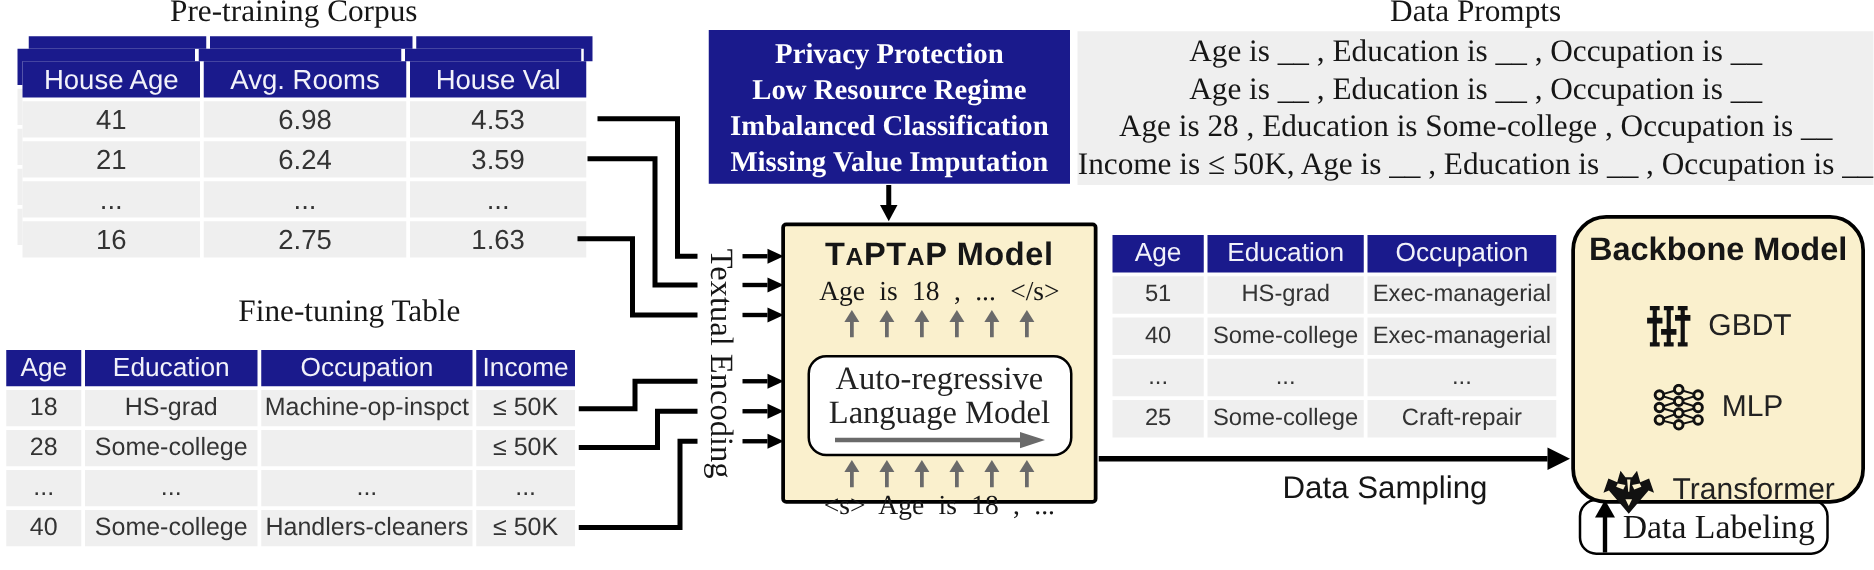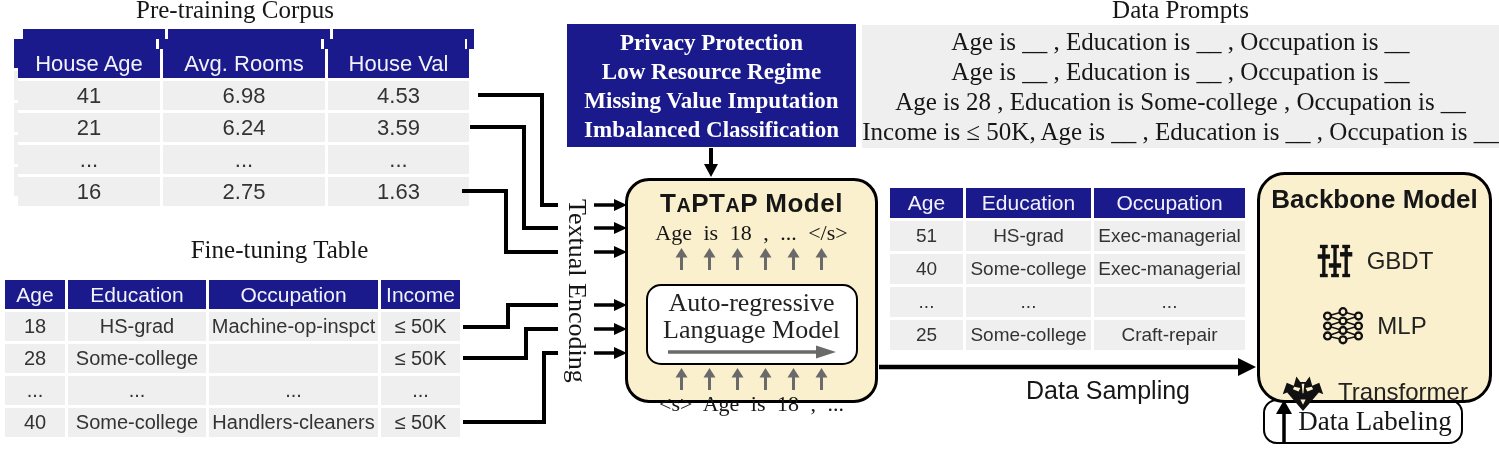--- a/index.html
+++ b/index.html
@@ -42,21 +42,21 @@
     font-size:23px;line-height:29px;white-space:nowrap;}
 
   
   .promptbox{position:absolute;left:862px;top:25px;width:637px;height:123px;background:var(--rowgray);
     display:flex;flex-direction:column;align-items:center;justify-content:center;}
   .promptbox div{font-family:"Liberation Serif","DejaVu Serif",serif;font-size:25px;line-height:30px;
     color:#161616;white-space:nowrap;}
 
   
   .taptap{position:absolute;left:625px;top:178px;width:253px;height:225px;background:var(--cream);
-    border:3px solid #000;border-radius:24px;display:flex;flex-direction:column;align-items:center;z-index:1;}
+    border:3px solid #000;border-radius:4px;display:flex;flex-direction:column;align-items:center;z-index:1;}
   .taptap-title{font-size:26px;font-weight:bold;color:#161616;margin-top:7px;letter-spacing:.5px;}
   .taptap-title .sc{font-size:0.76em;}
   .seq{font-family:"Liberation Serif","DejaVu Serif",serif;font-size:22px;color:#161616;
     word-spacing:6px;white-space:nowrap;margin-top:1px;}
   .arrow-row{display:flex;gap:13px;margin-top:2px;}
   .lmbox{width:212px;background:#fff;border:2.5px solid #000;border-radius:15px;margin-top:14px;
     display:flex;flex-direction:column;align-items:center;padding:3px 0 4px 0;}
   .lmbox div{font-family:"Liberation Serif","DejaVu Serif",serif;font-size:26px;line-height:27px;
     color:#222;white-space:nowrap;}
 
@@ -163,22 +163,22 @@
       <div class="td">...</div>
       <div class="td">40</div>
       <div class="td">Some-college</div>
       <div class="td">Handlers-cleaners</div>
       <div class="td">≤ 50K</div>
     </div>
 
   <div class="appbox">
       <div>Privacy Protection</div>
       <div>Low Resource Regime</div>
+      <div>Imbalanced Classification</div>
       <div>Missing Value Imputation</div>
-      <div>Imbalanced Classification</div>
     </div>
 
   <div class="promptbox">
       <div>Age is __ , Education is __ , Occupation is __</div>
       <div>Age is __ , Education is __ , Occupation is __</div>
       <div>Age is 28 , Education is Some-college , Occupation is __</div>
       <div>Income is ≤ 50K, Age is __ , Education is __ , Occupation is __</div>
     </div>
 
   <div class="vert">Textual Encoding</div>

